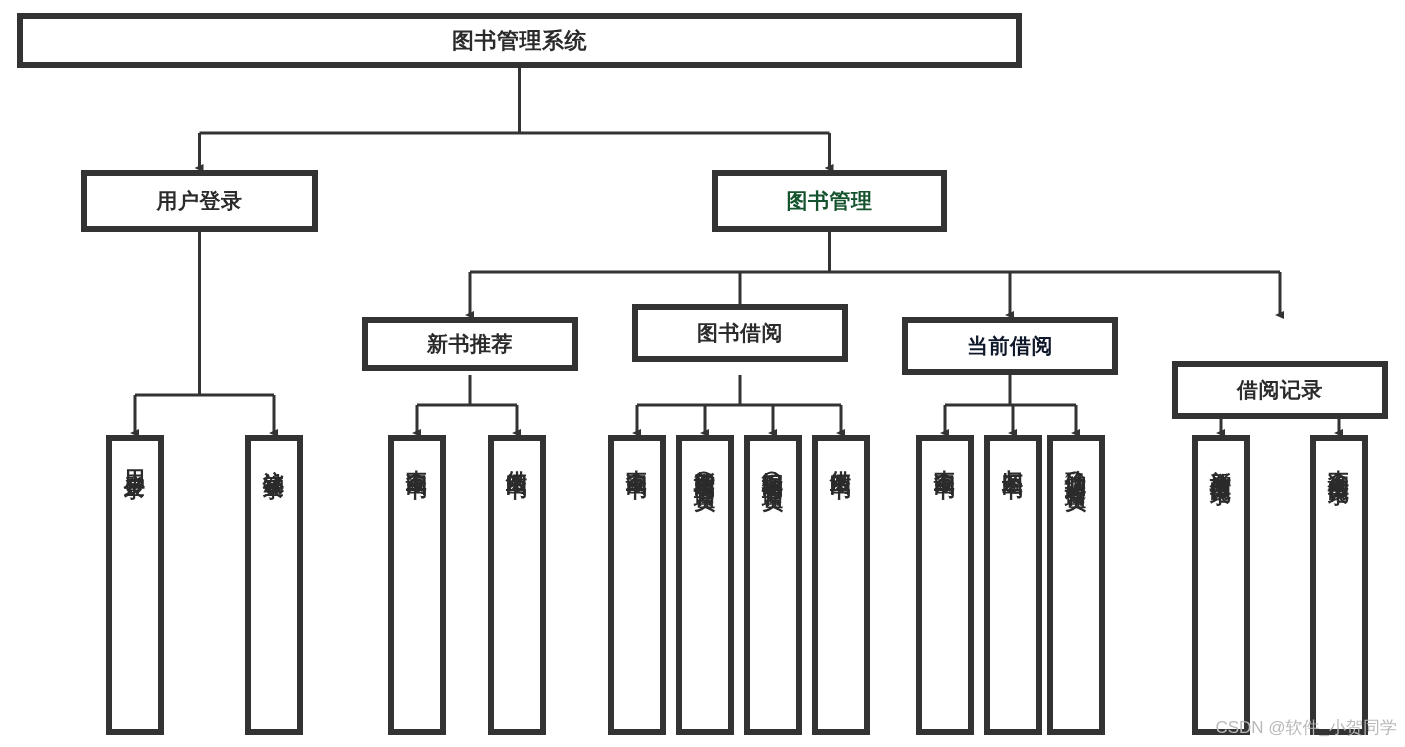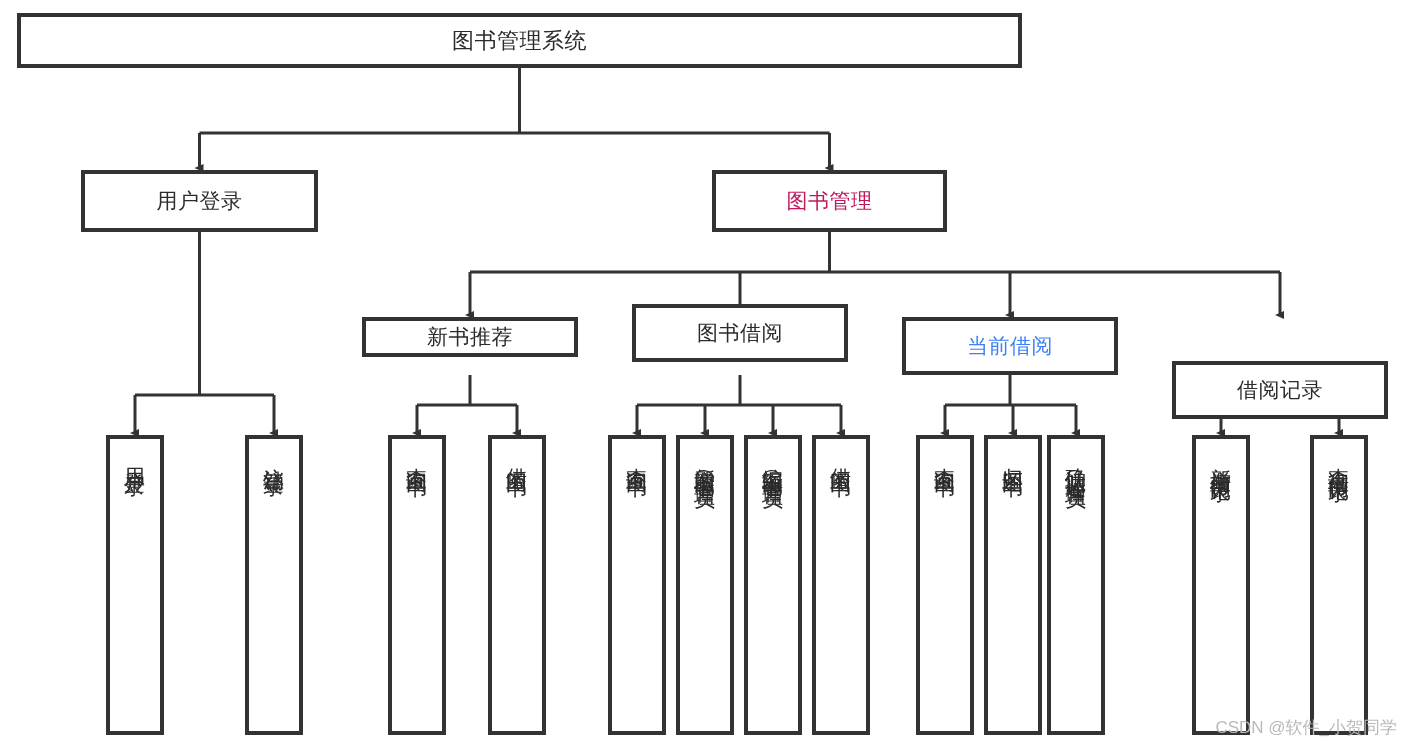--- a/index.html
+++ b/index.html
@@ -21,25 +21,26 @@
     position: absolute;
     left: 0;
     top: 0;
     width: 1405px;
     height: 747px;
   }
   .node {
     position: absolute;
     box-sizing: border-box;
     background: #ffffff;
-    border: 4px solid #14532d;
+    border: 6px solid #14532d;
     display: flex;
     align-items: center;
     justify-content: center;
     z-index: 2;
+    font-weight: bold;
   }
   .node .label {
     color: #2b2b2b;
     text-align: center;
     line-height: 1.18;
     letter-spacing: 0.5px;
     white-space: nowrap;
   }
   .node.horiz .label {
     font-size: 21px;
@@ -118,30 +119,30 @@
   </svg>
 
   <div id="node-layer">
       <div class="node horiz root" style="left: 17px; top: 13px; width: 1005px; height: 55px; border-color: rgb(51, 51, 51); background: rgb(255, 255, 255);">
         <span class="label" style="color: rgb(43, 43, 43);">图书管理系统</span>
       </div>
       <div class="node horiz" style="left: 81px; top: 170px; width: 237px; height: 62px; border-color: rgb(51, 51, 51); background: rgb(255, 255, 255);">
         <span class="label" style="color: rgb(43, 43, 43);">用户登录</span>
       </div>
       <div class="node horiz" style="left: 712px; top: 170px; width: 235px; height: 62px; border-color: rgb(51, 51, 51); background: rgb(255, 255, 255);">
-        <span class="label" style="color: #be185d;">图书管理</span>
+        <span class="label" style="color: #14532d;">图书管理</span>
       </div>
-      <div class="node horiz" style="left: 362px; top: 317px; width: 216px; height: 40px; border-color: rgb(51, 51, 51); background: rgb(255, 255, 255);">
+      <div class="node horiz" style="left: 362px; top: 317px; width: 216px; height: 54px; border-color: rgb(51, 51, 51); background: rgb(255, 255, 255);">
         <span class="label" style="color: rgb(43, 43, 43);">新书推荐</span>
       </div>
       <div class="node horiz" style="left: 632px; top: 304px; width: 216px; height: 58px; border-color: rgb(51, 51, 51); background: rgb(255, 255, 255);">
         <span class="label" style="color: rgb(43, 43, 43);">图书借阅</span>
       </div>
       <div class="node horiz" style="left: 902px; top: 317px; width: 216px; height: 58px; border-color: rgb(51, 51, 51); background: rgb(255, 255, 255);">
-        <span class="label" style="color: #3b82f6;">当前借阅</span>
+        <span class="label" style="color: #0f172a;">当前借阅</span>
       </div>
       <div class="node horiz" style="left: 1172px; top: 317px; width: 216px; height: 58px; border-color: rgb(51, 51, 51); background: rgb(255, 255, 255); margin-top: 44px;">
         <span class="label" style="color: rgb(43, 43, 43);">借阅记录</span>
       </div>
       <div class="node vert" style="left: 106px; top: 435px; width: 58px; height: 300px; border-color: rgb(51, 51, 51); background: rgb(255, 255, 255);">
         <span class="label" style="color: rgb(43, 43, 43);">用户登录</span>
       </div>
       <div class="node vert" style="left: 245px; top: 435px; width: 58px; height: 300px; border-color: rgb(51, 51, 51); background: rgb(255, 255, 255);">
         <span class="label" style="color: rgb(43, 43, 43);">注销登录</span>
       </div>

